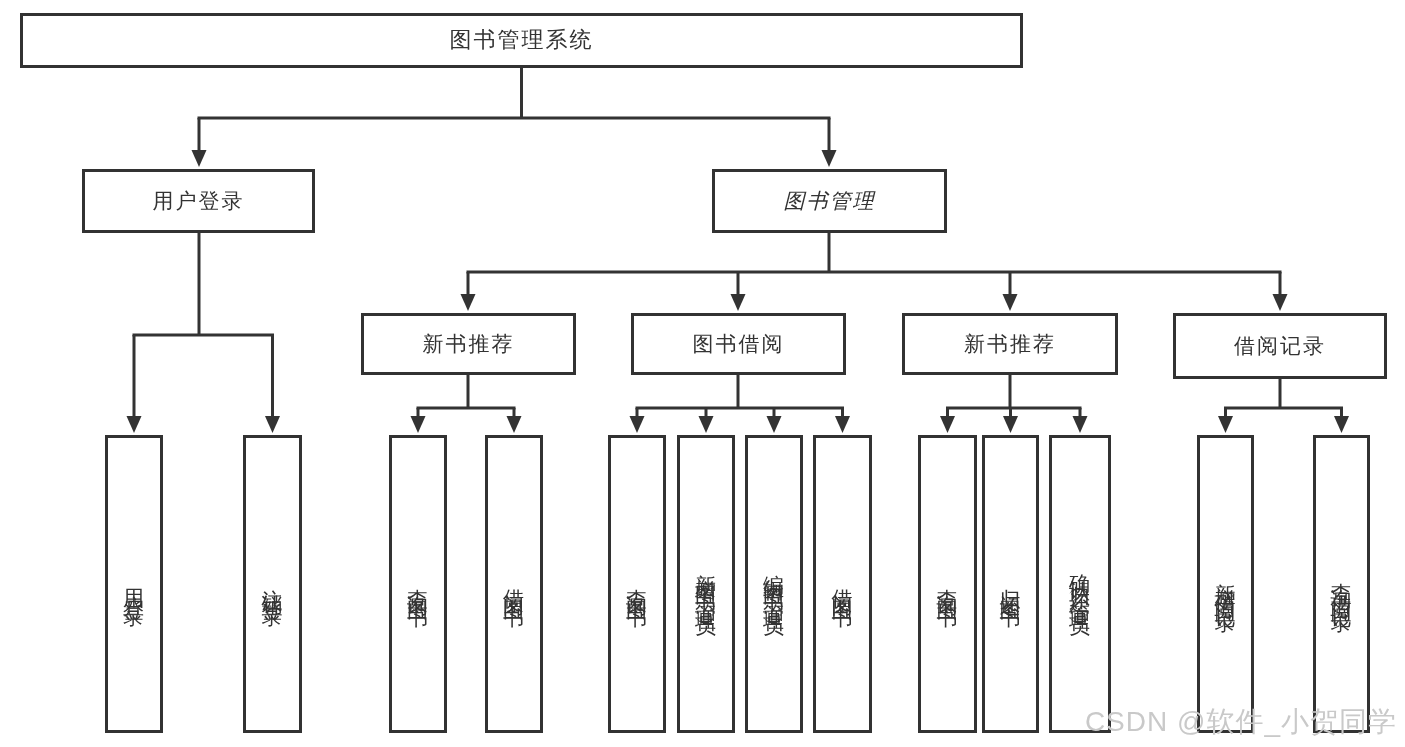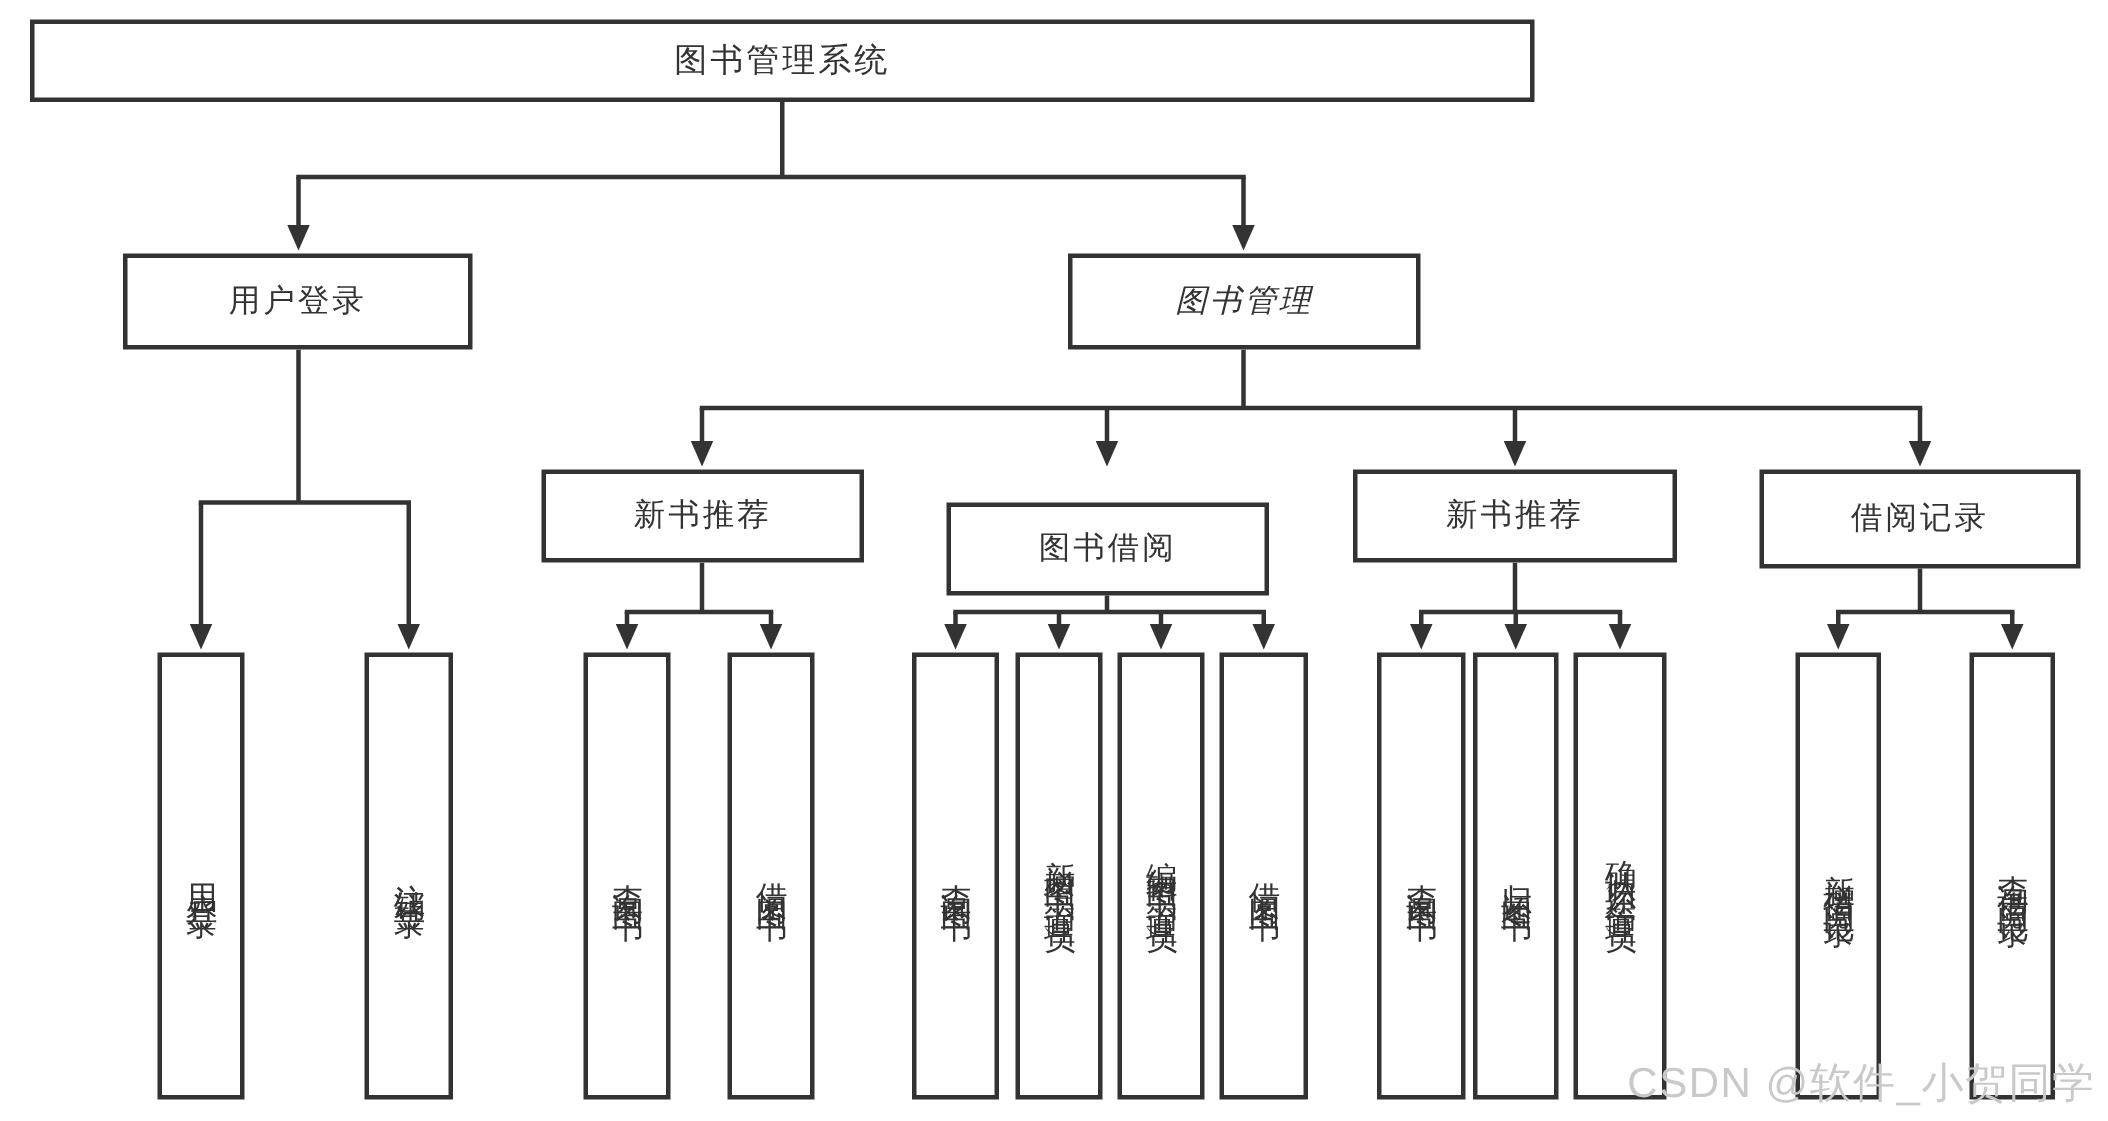--- a/index.html
+++ b/index.html
@@ -132,21 +132,21 @@
   <div class="node" style="left:82px; top:169px; width:233px; height:64px;">
     <span>用户登录</span>
   </div>
   <div class="node" style="left:712px; top:169px; width:235px; height:64px;font-style:italic;">
     <span>图书管理</span>
   </div>
 
   <div class="node" style="left:361px; top:313px; width:215px; height:62px;">
     <span>新书推荐</span>
   </div>
-  <div class="node" style="left:631px; top:313px; width:215px; height:62px;margin-top:22px;">
+  <div class="node" style="left:631px; top:313px; width:215px; height:62px;">
     <span>图书借阅</span>
   </div>
   <div class="node" style="left:902px; top:313px; width:216px; height:62px;">
     <span>新书推荐</span>
   </div>
   <div class="node" style="left:1173px; top:313px; width:214px; height:66px;">
     <span>借阅记录</span>
   </div>
 
   <div class="node leaf" style="left:105px; top:435px; width:58px; height:298px;">

